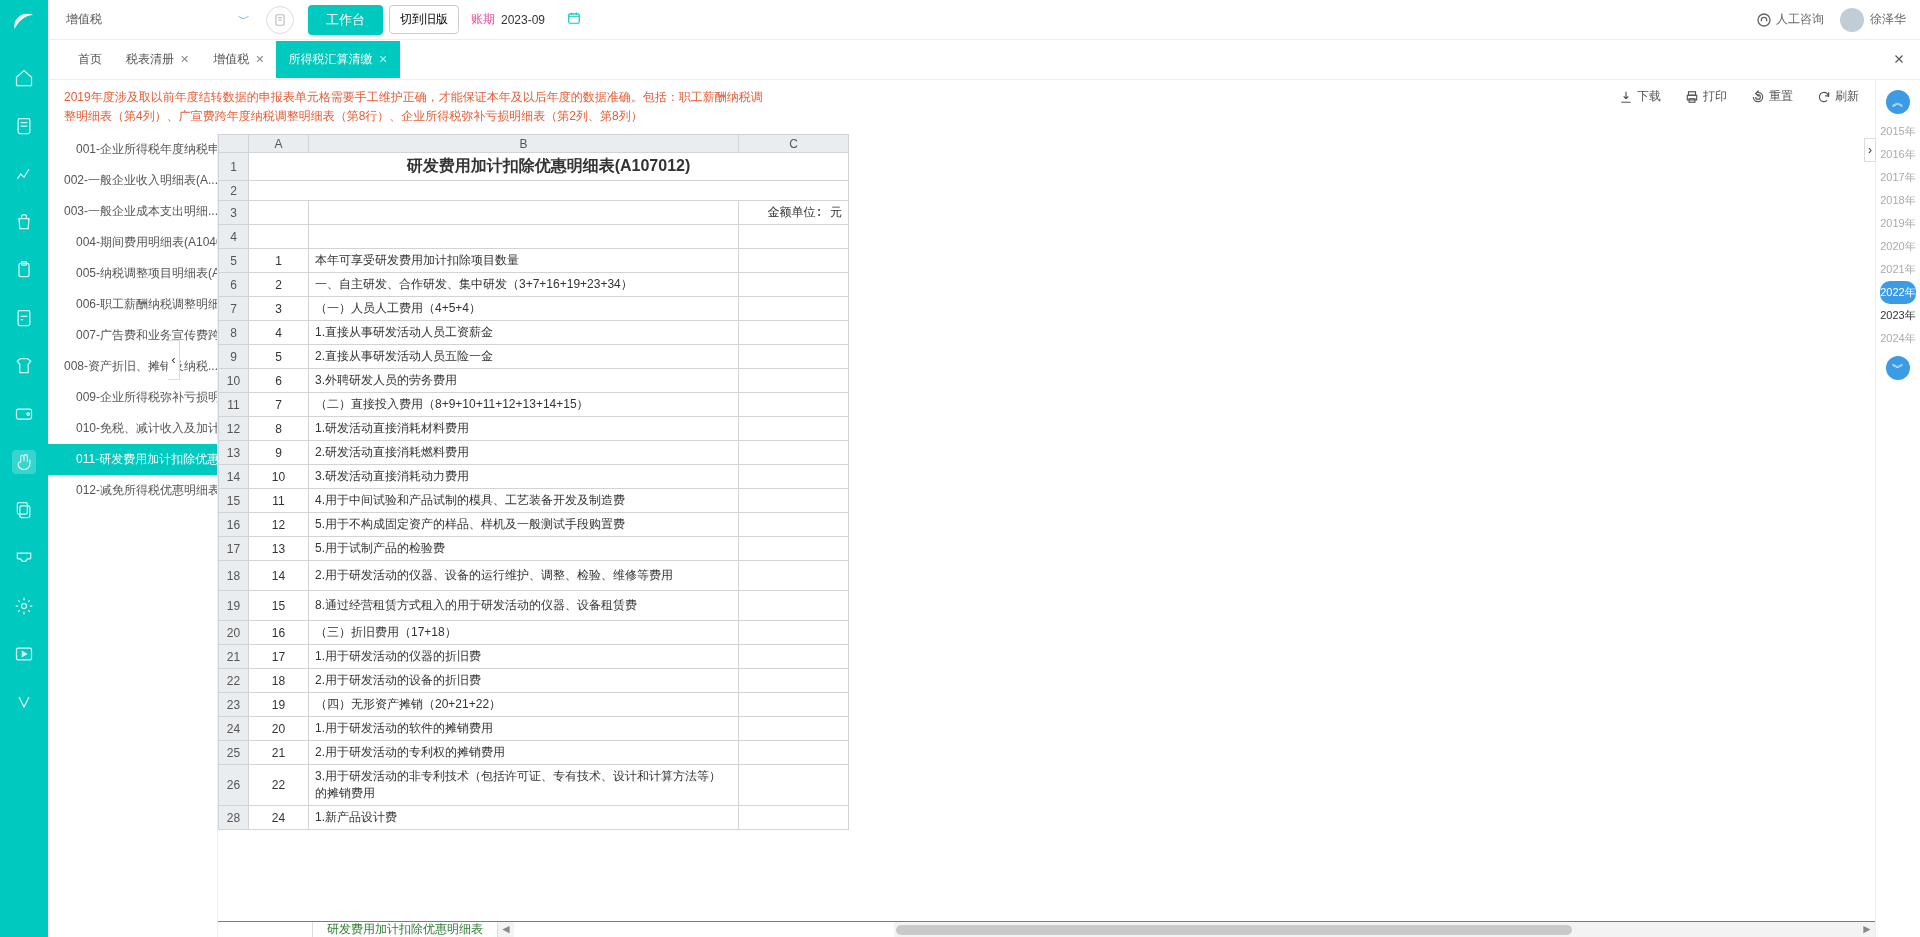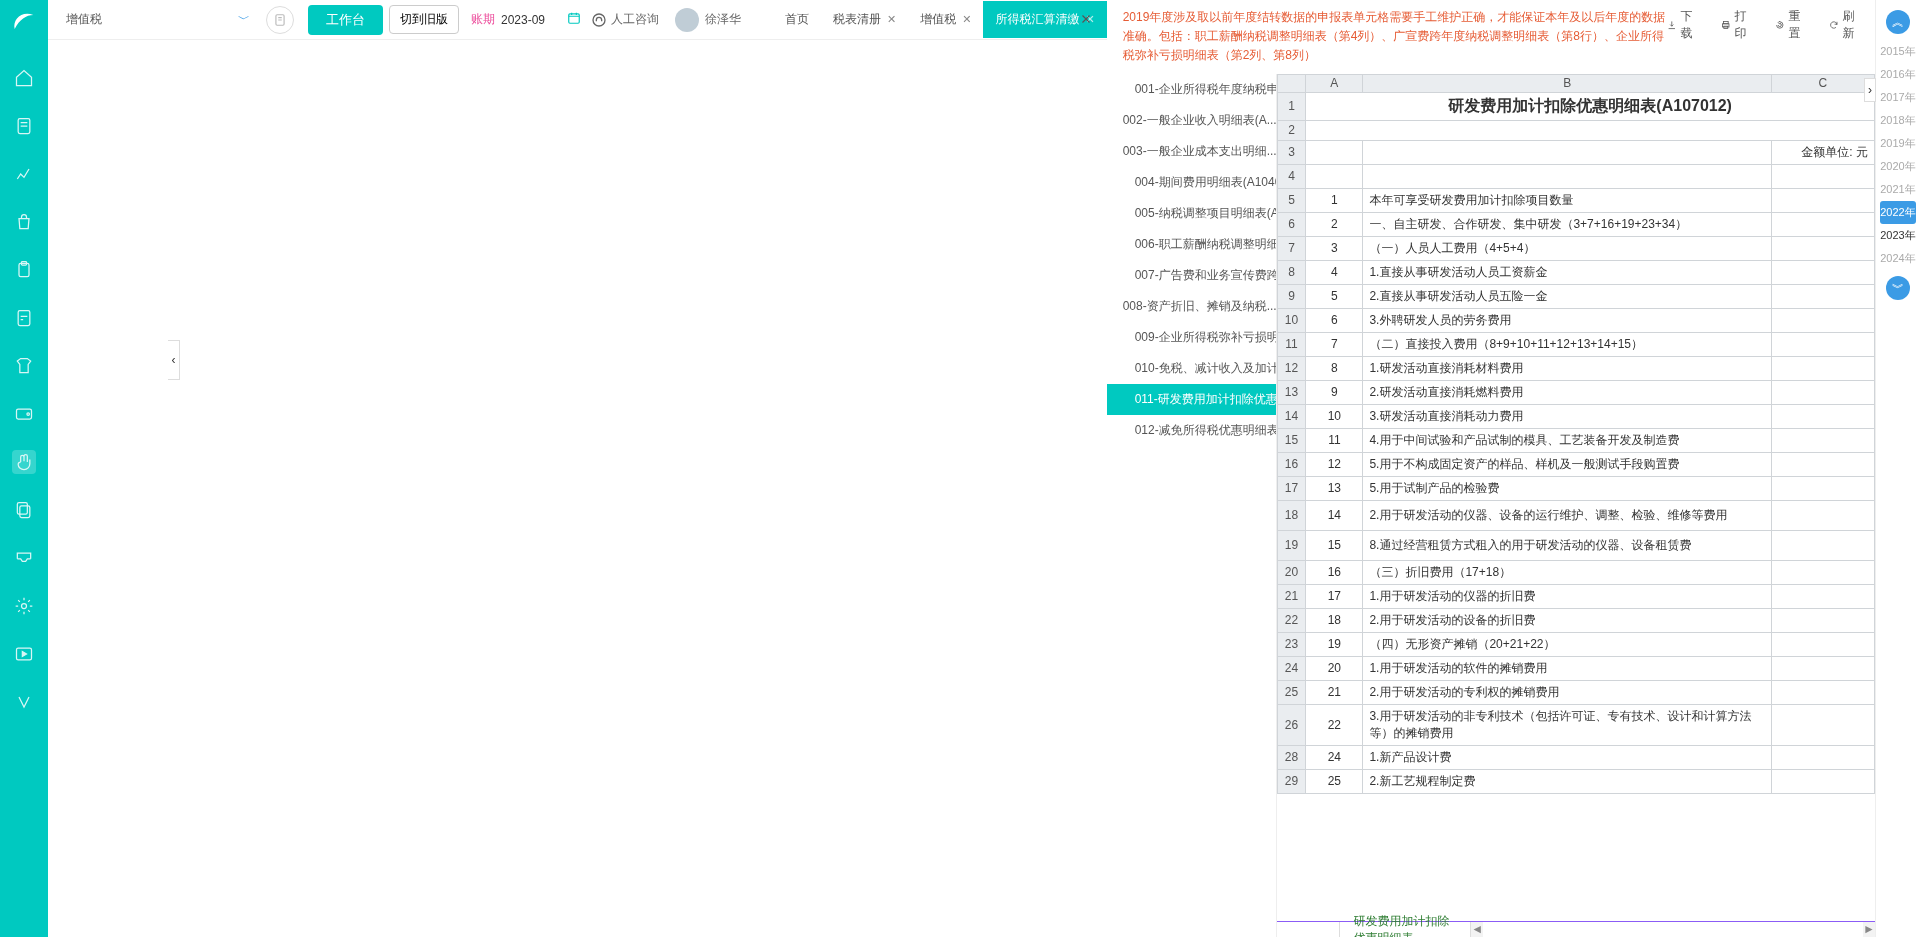--- a/index.html
+++ b/index.html
@@ -2,21 +2,21 @@
 <html><head>
 <meta charset="utf-8">
 <style>
 * { box-sizing: border-box; margin: 0; padding: 0; }
 body { font-family: "Microsoft YaHei", Arial, sans-serif; font-size: 12px; color: #333; background: #fff; overflow: hidden; }
 .app { display: flex; height: 937px; }
 .left-rail { width: 48px; background: #00c9c0; display: flex; flex-direction: column; align-items: center; padding-top: 8px; }
 .left-rail .logo { width: 28px; height: 28px; margin-bottom: 18px; }
 .left-rail .rail-item { width: 24px; height: 24px; margin: 12px 0; opacity: 0.85; display:flex; align-items:center; justify-content:center; }
 .left-rail .rail-item svg { stroke: #fff; fill: none; stroke-width: 1.5; }
-.main { flex: 1; display: flex; flex-direction: row; min-width: 0; }
+.main { flex: 1; display: flex; flex-direction: column; min-width: 0; }
 .topbar { height: 40px; display: flex; align-items: center; padding: 0 10px; border-bottom: 1px solid #eee; }
 .topbar .dd { width: 200px; display:flex; align-items:center; padding:0 8px; color:#555; cursor:pointer; }
 .topbar .dd .chev { margin-left:auto; color:#3b9be5; }
 .topbar .round { width:28px; height:28px; border-radius:50%; border:1px solid #ddd; display:inline-flex; align-items:center; justify-content:center; margin:0 8px; color:#bbb; cursor:pointer; }
 .topbar .btn-primary { background:#00c9c0; color:#fff; border:none; border-radius:4px; padding:6px 18px; font-size:13px; cursor:pointer; margin:0 6px; }
 .topbar .btn-outline { background:#fff; border:1px solid #ccc; border-radius:4px; padding:5px 10px; font-size:12px; cursor:pointer; }
 .topbar .label { margin-left: 12px; margin-right:6px; color:#ec4899; }
 .topbar .period { border:none; font-size:12px; width:62px; color:#333; }
 .topbar .cal { color:#00c9c0; margin-left:4px; cursor:pointer; }
 .topbar .spacer { flex:1; }
@@ -49,37 +49,37 @@
 .grid-wrap { flex:1; display:flex; flex-direction:column; min-width:0; position:relative; }
 .expand-handle { position:absolute; right:-1px; top:4px; width:12px; height:24px; background:#fff; border:1px solid #ddd; display:flex; align-items:center; justify-content:center; cursor:pointer; z-index:5; }
 .grid { flex:1; overflow:auto; }
 table.sheet { border-collapse:collapse; table-layout:fixed; }
 table.sheet th, table.sheet td { border:1px solid #d0d4d8; font-size:12px; }
 table.sheet .corner { width:30px; height:18px; background:#eaedf0; }
 table.sheet .colh { background:#eaedf0; text-align:center; font-weight:normal; color:#555; height:18px; }
 table.sheet .rowh { width:30px; background:#eaedf0; text-align:center; font-weight:normal; color:#555; }
 table.sheet td.cell { padding:3px 6px; background:#fff; height:20px; }
 .title-row td.cell { text-align:center; font-size:16px; font-weight:600; height:36px; }
-.unit-row td.cell { text-align:right; color:#333; }
+.unit-row td.cell { text-align:right; color:#333;font-family:Liberation Mono, monospace; }
 .header-row td.cell { background:#00c9c0; color:#fff; text-align:center; font-weight:500; }
 .colA { width:60px; }
 .colB { width:430px; }
 .colC { width:110px; }
 td.center { text-align:center; }
 .hscroll { height:16px; display:flex; border-top:1px solid #8b5cf6; }
 .hscroll .stub { width:95px; border-right:1px solid #ddd; }
 .hscroll .tabname { padding:2px 14px; border-right:1px solid #ddd; color:#2e7d32; font-size:12px; display:flex; align-items:center; cursor:pointer; background:#fff; }
 .hscroll .track { flex:1; display:flex; align-items:center; position:relative; background:#f3f3f3; margin-left:380px; }
 .hscroll .thumb { position:absolute; left:2px; width:70%; height:10px; background:#c9c9c9; border-radius:5px; }
 .hscroll .arrow { width:16px; text-align:center; color:#888; cursor:pointer; background:#f3f3f3; }
 
 .year-rail { width:44px; display:flex; flex-direction:column; align-items:center; padding-top:10px; gap:6px; }
 .year-rail .yr-btn { width:24px; height:24px; border-radius:50%; background:#3b9be5; color:#fff; display:flex; align-items:center; justify-content:center; cursor:pointer; font-size:12px; }
 .year-rail .yr { font-size:11px; color:#aaa; padding:4px 0; cursor:pointer; width:100%; text-align:center; }
-.year-rail .yr.active { background:#3b9be5; color:#fff; border-radius:3px; }
+.year-rail .yr.active { background:#3b9be5; color:#fff; border-radius:10px; }
 .year-rail .yr.current { color:#333; font-weight:500; }
 </style>
 </head>
 <body>
 
 <div class="app">
   <div class="left-rail">
     <div class="logo">
       <svg viewBox="0 0 24 24">
           <path d="M4 18 C 2 10, 10 2, 20 6 C 14 6, 8 10, 4 18 Z" fill="#fff"></path>
@@ -472,26 +472,20 @@
                       <td class="cell center">22</td>
                       <td class="cell">3.用于研发活动的非专利技术（包括许可证、专有技术、设计和计算方法等）的摊销费用</td>
                       <td class="cell"></td>
                     </tr>
                     <tr>
                       <th class="rowh">28</th>
                       <td class="cell center">24</td>
                       <td class="cell">1.新产品设计费</td>
                       <td class="cell"></td>
                     </tr>
-                    <tr>
-                      <th class="rowh">29</th>
-                      <td class="cell center">25</td>
-                      <td class="cell">2.新工艺规程制定费</td>
-                      <td class="cell"></td>
-                    </tr>
                   </tbody>
                 </table>
             </div>
             <div class="hscroll">
               <div class="stub"></div>
               <div class="tabname">研发费用加计扣除优惠明细表</div>
               <div class="arrow">◄</div>
               <div class="track">
                   <div class="thumb"></div>
                 </div>

